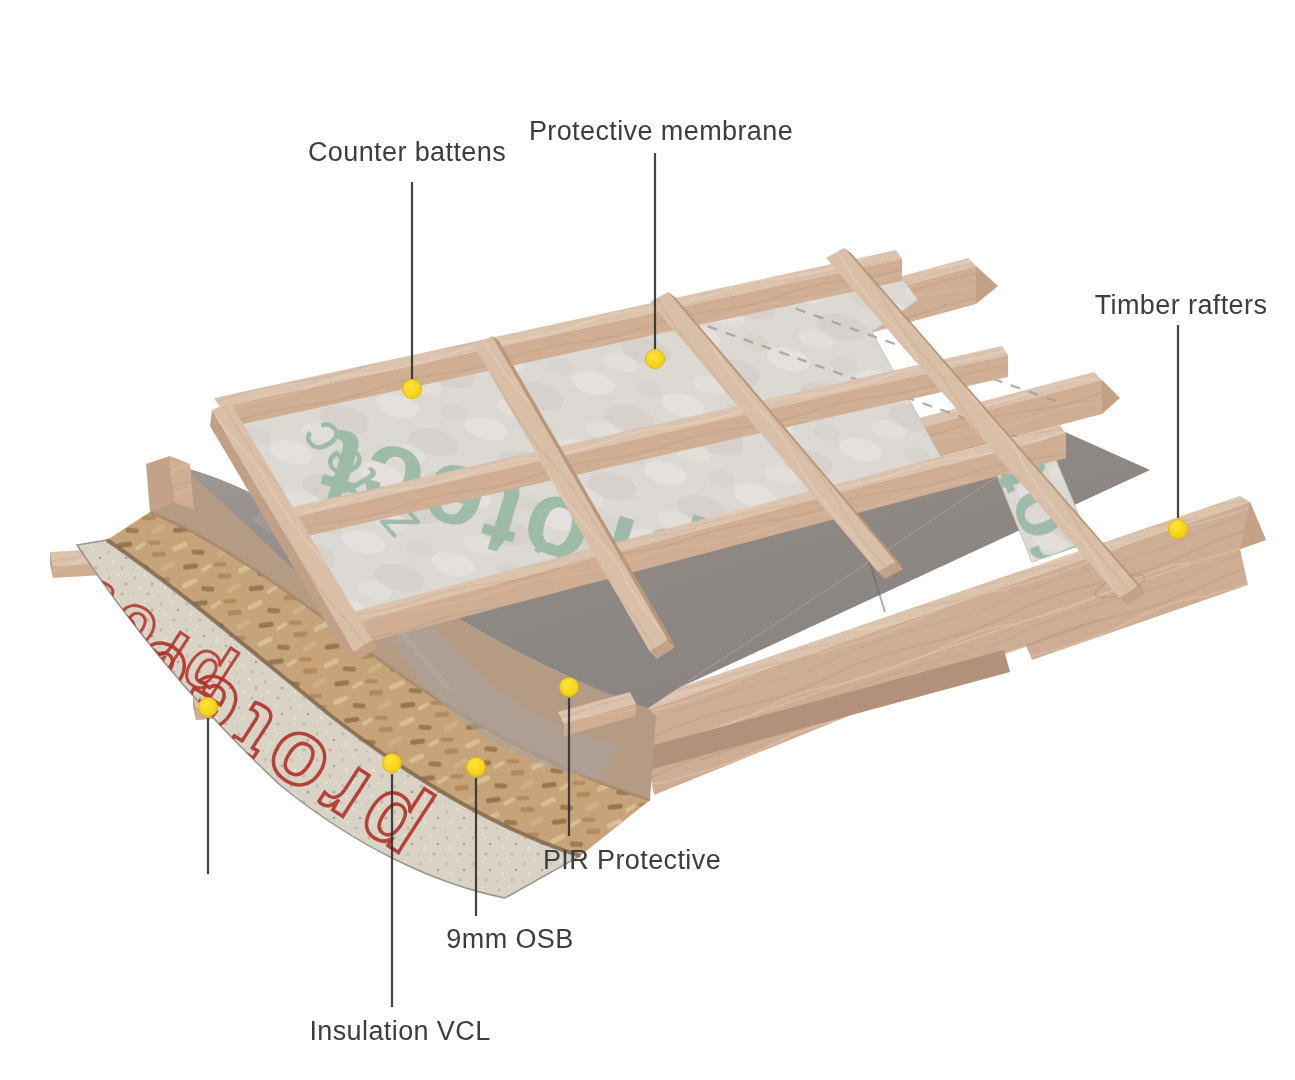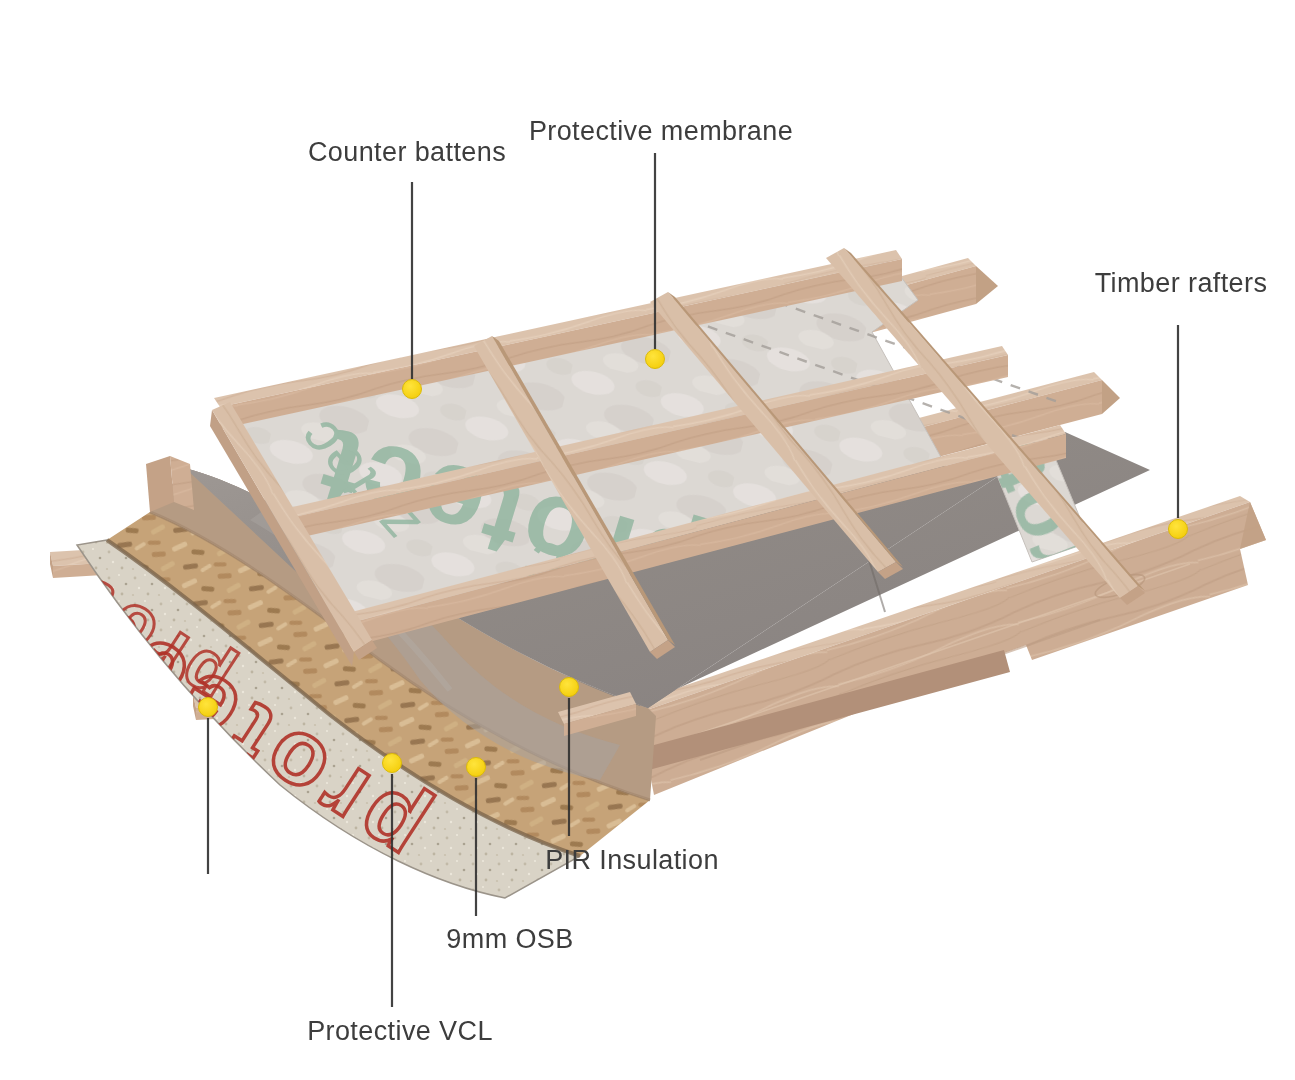--- a/index.html
+++ b/index.html
@@ -224,18 +224,18 @@
       <circle cx="1178" cy="529" r="9.5"></circle>
       <circle cx="569" cy="687" r="9.5"></circle>
       <circle cx="208" cy="707" r="9.5"></circle>
       <circle cx="476" cy="767" r="9.5"></circle>
       <circle cx="392" cy="763" r="9.5"></circle>
     </g>
   </svg>
 
   <div class="label" style="left:661px;top:116px">Protective membrane</div>
   <div class="label" style="left:407px;top:137px">Counter battens</div>
-  <div class="label" style="left:1181px;top:268px">Timber rafters</div>
-  <div class="label" style="left:632px;top:845px">PIR Insulation</div>
+  <div class="label" style="left:1181px;top:290px">Timber rafters</div>
+  <div class="label" style="left:632px;top:845px">PIR Protective</div>
   <div class="label" style="left:510px;top:924px">9mm OSB</div>
-  <div class="label" style="left:400px;top:1016px">Protective VCL</div>
+  <div class="label" style="left:400px;top:1016px">Insulation VCL</div>
 
 </div>
 
 </body></html>

